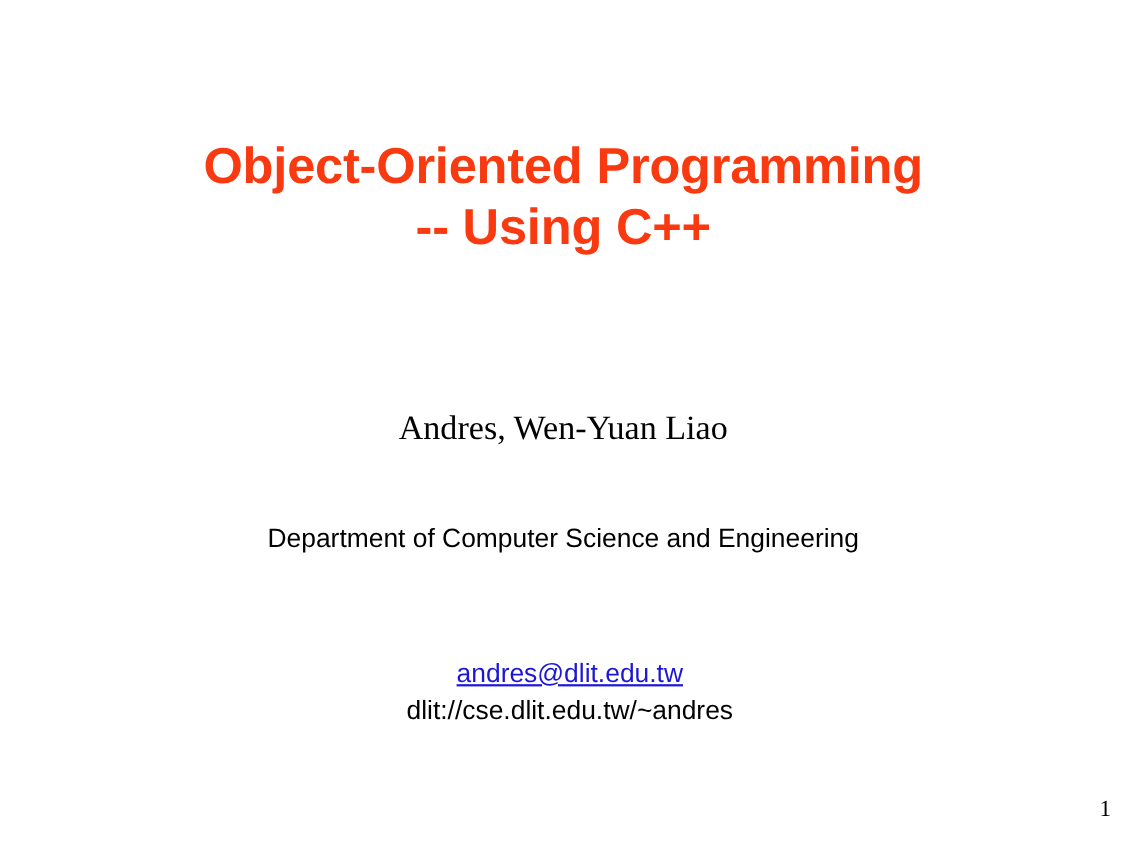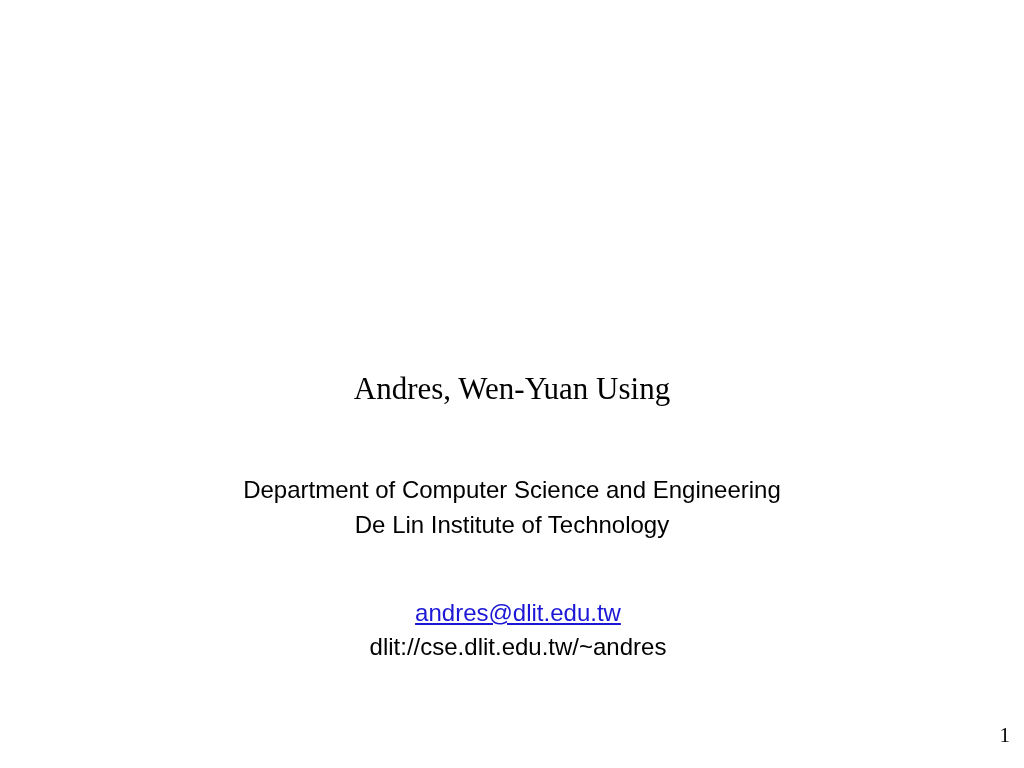--- a/index.html
+++ b/index.html
@@ -104,26 +104,29 @@
     font-size: 21px;
     line-height: 26px;
     color: #000000;
   }
 </style>
 </head>
 <body>
 
 <div class="slide">
 
+  <div class="title-block">
+    <div class="title-line">Object-Oriented Programming</div>
+    <div class="title-line">-- Using C++</div>
+  </div>
 
-  <div class="author-line">Andres, Wen-Yuan Using</div>
+  <div class="author-line">Andres, Wen-Yuan Liao</div>
 
   <div class="affiliation-block">
     <div class="affiliation-line">Department of Computer Science and Engineering</div>
-    <div class="affiliation-line">De Lin Institute of Technology</div>
   </div>
 
   <div class="contact-block">
     <div>
       <span class="email-link">andres@dlit.edu.tw</span>
     </div>
     <div class="website-line">dlit://cse.dlit.edu.tw/~andres</div>
   </div>
 
   <div class="page-number">1</div>

